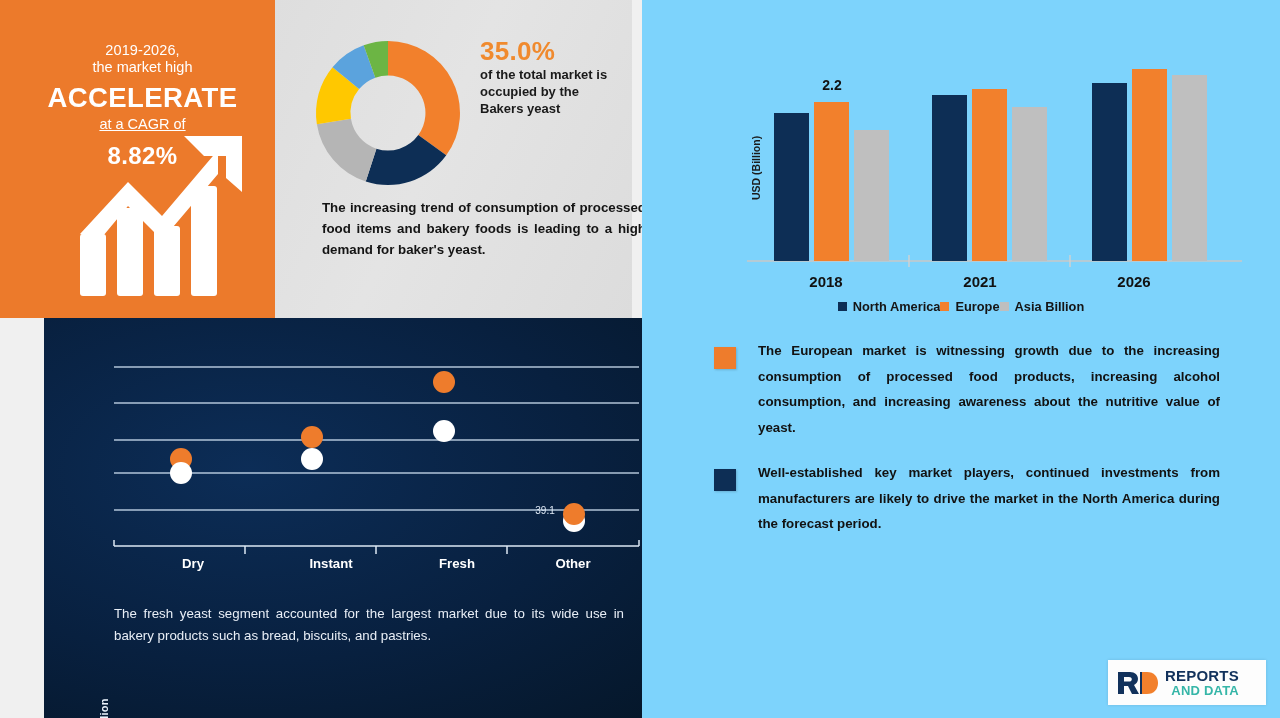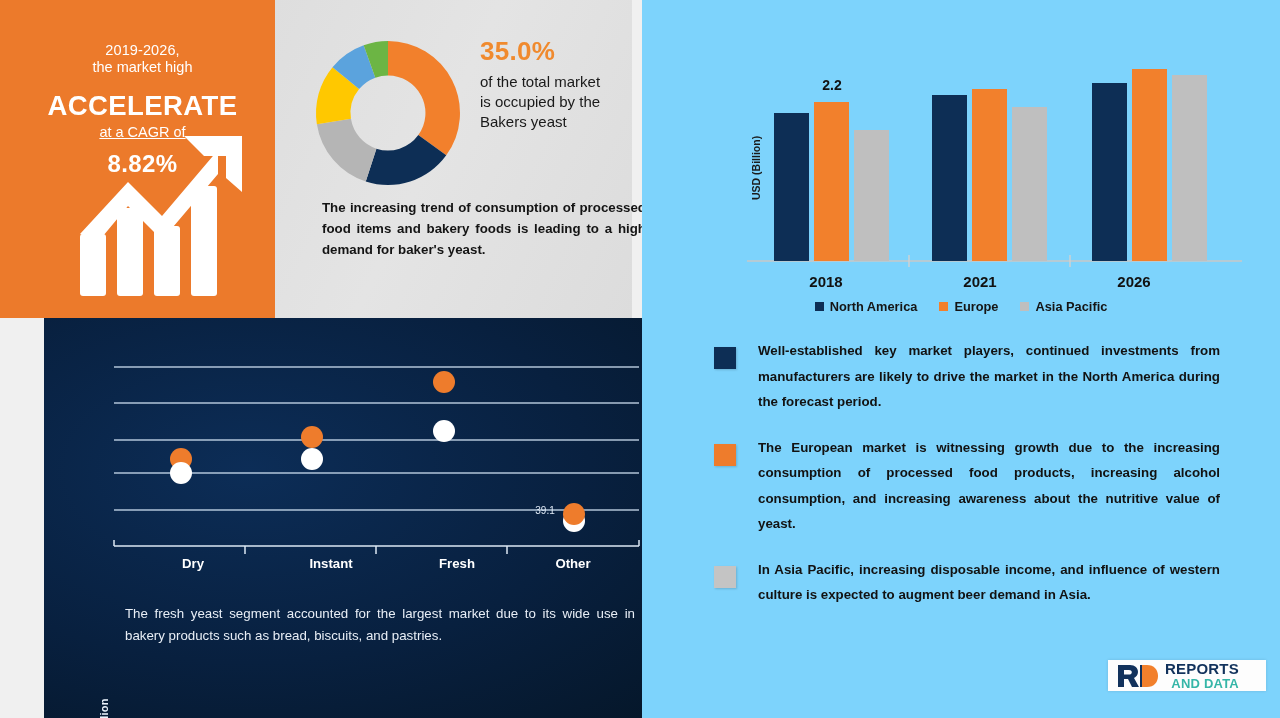--- a/index.html
+++ b/index.html
@@ -17,35 +17,35 @@
   .accel-panel{
     position:absolute;left:0;top:0;width:285px;height:318px;
     background:#ec7a2b;overflow:hidden;
   }
   .accel-text{
     position:absolute;left:0;top:42px;width:285px;
     text-align:center;color:#ffffff;line-height:1.18;
   }
   .accel-line1{font-size:14.5px;font-weight:400;letter-spacing:.1px;}
   .accel-line2{font-size:14.5px;font-weight:400;}
-  .accel-big{font-size:27.5px;font-weight:700;letter-spacing:.4px;margin:14px 0 1px;}
+  .accel-big{font-size:27.5px;font-weight:700;letter-spacing:.4px;margin:6px 0 1px;}
   .accel-line3{font-size:14.5px;font-weight:400;text-decoration:underline;}
   .accel-cagr{font-size:24px;font-weight:700;letter-spacing:.4px;margin-top:9px;}
   .accel-art{position:absolute;left:58px;top:130px;width:200px;height:180px;}
 
   
   .donut-panel{
     position:absolute;left:275px;top:0;width:357px;height:318px;
     background:linear-gradient(115deg,#dedede 0%,#e4e4e4 45%,#dcdcdc 100%);
   }
   .donut-wrap{position:absolute;left:33px;top:33px;width:160px;height:160px;}
   .pct-block{position:absolute;left:205px;top:38px;width:130px;}
   .pct-value{font-size:26px;font-weight:700;color:#f08a2e;letter-spacing:.3px;line-height:1;}
   .pct-desc{
-    margin-top:8px;font-size:15px;font-weight:400;color:#1a1a1a;line-height:1.32;
+    margin-top:2px;font-size:13px;font-weight:700;color:#1a1a1a;line-height:1.32;
   }
   .donut-note{
     position:absolute;left:16px;top:198px;width:324px;
     font-size:13.3px;font-weight:700;color:#141414;line-height:1.57;
     text-align:justify;
     margin-left:31px;
   }
 
   
   .dark-panel{
@@ -54,59 +54,59 @@
     margin-left:44px;
   }
   .scatter-area{position:absolute;left:0;top:0;width:642px;height:262px;}
   .ylabel{
     position:absolute;left:54px;top:430px;
     font-size:11px;font-weight:700;color:#eaf2fb;
     transform:rotate(-90deg);transform-origin:left top;white-space:nowrap;
     letter-spacing:.2px;
   }
   .dark-note{
-    position:absolute;left:81px;top:285px;width:510px;
+    position:absolute;left:70px;top:285px;width:510px;
     font-size:13.3px;color:#e8eef6;line-height:1.62;text-align:justify;
   }
 
   
   .right-col{
     position:absolute;left:642px;top:0;width:638px;height:718px;
     background:#7dd3fc;
   }
   .bar-chart-area{position:absolute;left:0;top:22px;width:638px;height:300px;}
   .bar-ylabel{
     position:absolute;left:108px;top:200px;
     font-size:10.5px;font-weight:700;color:#1b1b1b;
     transform:rotate(-90deg);transform-origin:left top;white-space:nowrap;
   }
   .bar-legend{
     position:absolute;left:0;top:299px;width:638px;
-    display:flex;justify-content:center;align-items:flex-end;gap:22px;
+    display:flex;justify-content:center;align-items:flex-end;
   }
   .legend-item{display:flex;align-items:center;gap:6px;}
   .legend-swatch{width:9px;height:9px;display:inline-block;}
   .legend-label{font-size:12.8px;font-weight:700;color:#151515;}
 
   
   .bullets{position:absolute;left:0;top:338px;width:638px;}
   .bullet{position:relative;display:flex;margin-bottom:20px;}
   .bullet-box{
     width:22px;height:22px;flex:0 0 22px;margin-left:72px;margin-top:9px;
     box-shadow:1px 1px 2px rgba(0,0,0,.16);
   }
   .bullet-text{
     margin-left:22px;width:462px;
     font-size:13.3px;font-weight:700;color:#121212;line-height:1.92;
     text-align:justify;
   }
 
   
   .logo{
-    position:absolute;left:1108px;top:660px;width:150px;height:31px;
+    position:absolute;left:1108px;top:660px;width:150px;height:45px;
     background:#fdfdfd;display:flex;align-items:center;padding-left:8px;
     box-shadow:0 0 3px rgba(0,0,0,.12);
   }
   .logo-mark{width:44px;height:28px;flex:0 0 44px;}
   .logo-words{margin-left:5px;line-height:1.02;}
   .logo-l1{font-size:15px;font-weight:700;color:#12325c;letter-spacing:.2px;}
   .logo-l2{font-size:13px;font-weight:700;color:#36b6a8;letter-spacing:.2px;text-align:right;}
 </style>
 </head>
 <body>
@@ -233,36 +233,32 @@
       <div class="legend-item">
         <span class="legend-swatch" style="background:#0d2e55"></span>
         <span class="legend-label">North America</span>
       </div>
       <div class="legend-item">
         <span class="legend-swatch" style="background:#f2802c"></span>
         <span class="legend-label">Europe</span>
       </div>
       <div class="legend-item">
         <span class="legend-swatch" style="background:#bfbfbf"></span>
-        <span class="legend-label">Asia Pacific</span>
+        <span class="legend-label">Asia Billion</span>
       </div>
     </div>
 
     <div class="bullets">
+      <div class="bullet">
+        <span class="bullet-box" style="background:#ee7c2c"></span>
+        <div class="bullet-text">The European market is witnessing growth due to the increasing consumption of processed food products, increasing alcohol consumption, and increasing awareness about the nutritive value of yeast.</div>
+      </div>
       <div class="bullet">
         <span class="bullet-box" style="background:#0d2e55"></span>
         <div class="bullet-text">Well-established key market players, continued investments from manufacturers are likely to drive the market in the North America  during the forecast period.</div>
-      </div>
-      <div class="bullet">
-        <span class="bullet-box" style="background:#ee7c2c"></span>
-        <div class="bullet-text">The European market is witnessing growth due to the increasing consumption of processed food products, increasing alcohol consumption, and increasing awareness about the nutritive value of yeast.</div>
-      </div>
-      <div class="bullet">
-        <span class="bullet-box" style="background:#c4c4c4"></span>
-        <div class="bullet-text">In Asia Pacific, increasing disposable income, and influence of western culture is expected to augment beer demand in Asia.</div>
       </div>
     </div>
   </div>
 
   <div class="logo">
     <svg class="logo-mark" viewBox="0 0 44 28">
       <path d="M2,3 L14,3 C19,3 22,6 22,10 C22,13 20,15 18,16 L23,25 L16,25 L12,17 L8,17 L8,25 L2,25 Z M8,8 L8,12.5 L13,12.5 C14.6,12.5 15.8,11.6 15.8,10.2 C15.8,8.9 14.6,8 13,8 Z" fill="#12325c"></path>
       <path d="M24,3 L31,3 C38,3 42,7.8 42,14 C42,20.2 38,25 31,25 L24,25 Z" fill="#f2802c"></path>
       <path d="M24,3 L26,3 L26,25 L24,25 Z" fill="#12325c"></path>
     </svg>

